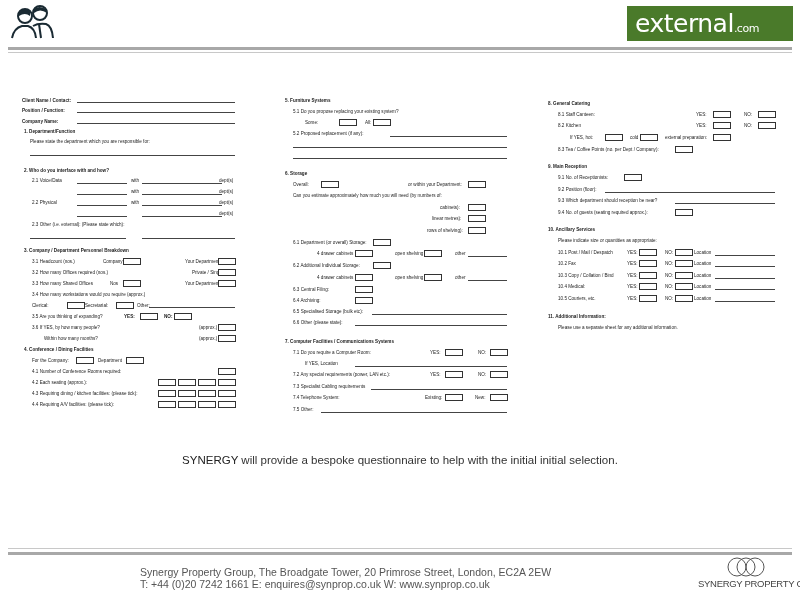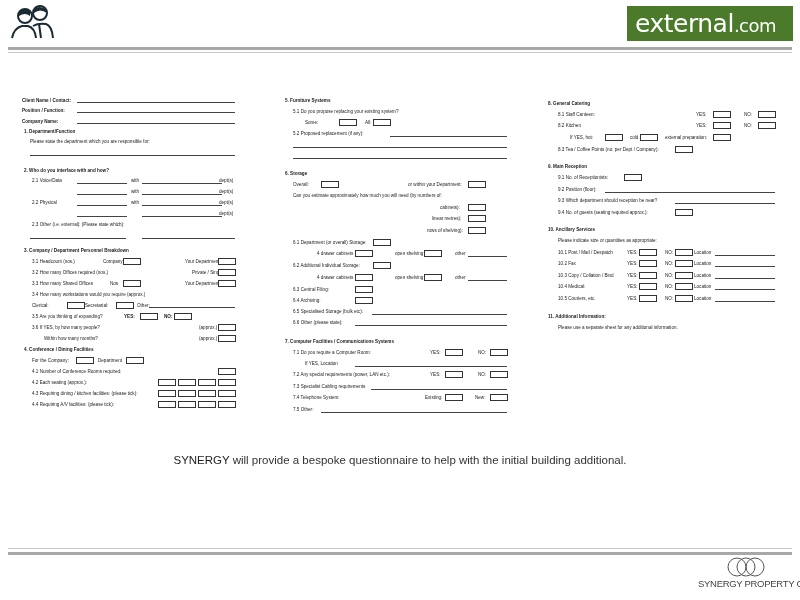--- a/index.html
+++ b/index.html
@@ -1,21 +1,21 @@
 <!DOCTYPE html>
 <html><head>
 <meta charset="utf-8">
 <style>
   * { box-sizing: border-box; margin: 0; padding: 0; }
   html, body { width: 800px; height: 600px; background: #ffffff; overflow: hidden; }
   body { position: relative; font-family: "Liberation Sans", sans-serif; color: #222; }
 
   .header-logo-people { position: absolute; left: 8px; top: 4px; width: 60px; height: 36px; }
   .header-logo-tj { position: absolute; left: 627px; top: 6px; width: 166px; height: 35px; background: #4a7a2a; color: #fff; font-family: "DejaVu Sans", sans-serif; font-size: 25px; line-height: 35px; padding-left: 8px; letter-spacing: -0.5px; }
-  .header-logo-tj .dotcom { font-size: 18px; }
+  .header-logo-tj .dotcom { font-size: 11px; }
   .rule-thick { position: absolute; left: 8px; width: 784px; height: 3px; background: #a8a8a8; }
   .rule-thin { position: absolute; left: 8px; width: 784px; height: 1px; background: #c8c8c8; }
 
   .col { position: absolute; top: 96px; font-size: 4.6px; line-height: 5.5px; }
   .row { position: absolute; white-space: nowrap; }
   .b { font-weight: bold; }
   .line { position: absolute; height: 0; border-bottom: 1px solid #444; }
   .box { position: absolute; width: 18px; height: 7px; border: 1px solid #333; background: #fff; }
 
   .tagline { position: absolute; top: 454px; left: 0; width: 800px; text-align: center; font-size: 11.5px; color: #333; }
@@ -281,25 +281,27 @@
   <div class="box" style="top:199px;left:91px"></div>
   <div class="row" style="top:200px;left:117px">NO:</div>
   <div class="box" style="top:199px;left:127px"></div>
   <div class="row" style="top:200px;left:146px">Location</div>
   <div class="line" style="top:205px;left:167px;width:60px"></div>
 
   <div class="row b" style="top:218px">11.   Additional Information:</div>
   <div class="row" style="top:229px;left:10px">Please use a separate sheet for any additional information.</div>
 </div>
 
-<div class="tagline"><span class="brand">SYNERGY</span><span> will provide a bespoke questionnaire to help with the initial building additional.</span></div>
+<div class="tagline"><span class="brand">SYNERGY</span><span> will provide a bespoke questionnaire to help with the initial initial selection.</span></div>
 
 <div class="rule-thin" style="top:548px"></div>
 <div class="rule-thick" style="top:552px"></div>
 <div class="footer-address">
+  <div>Synergy Property Group, The Broadgate Tower, 20 Primrose Street, London, EC2A 2EW</div>
+  <div>T: +44 (0)20 7242 1661   E: enquires@synprop.co.uk   W: www.synprop.co.uk</div>
 </div>
 <div class="footer-logo">
   <svg class="rings" width="40" height="22" viewBox="0 0 40 22">
     <g fill="none" stroke="#555" stroke-width="1">
       <circle cx="11" cy="11" r="9"></circle>
       <circle cx="20" cy="11" r="9"></circle>
       <circle cx="29" cy="11" r="9"></circle>
     </g>
   </svg>
   <div class="name">SYNERGY PROPERTY GROUP</div>

